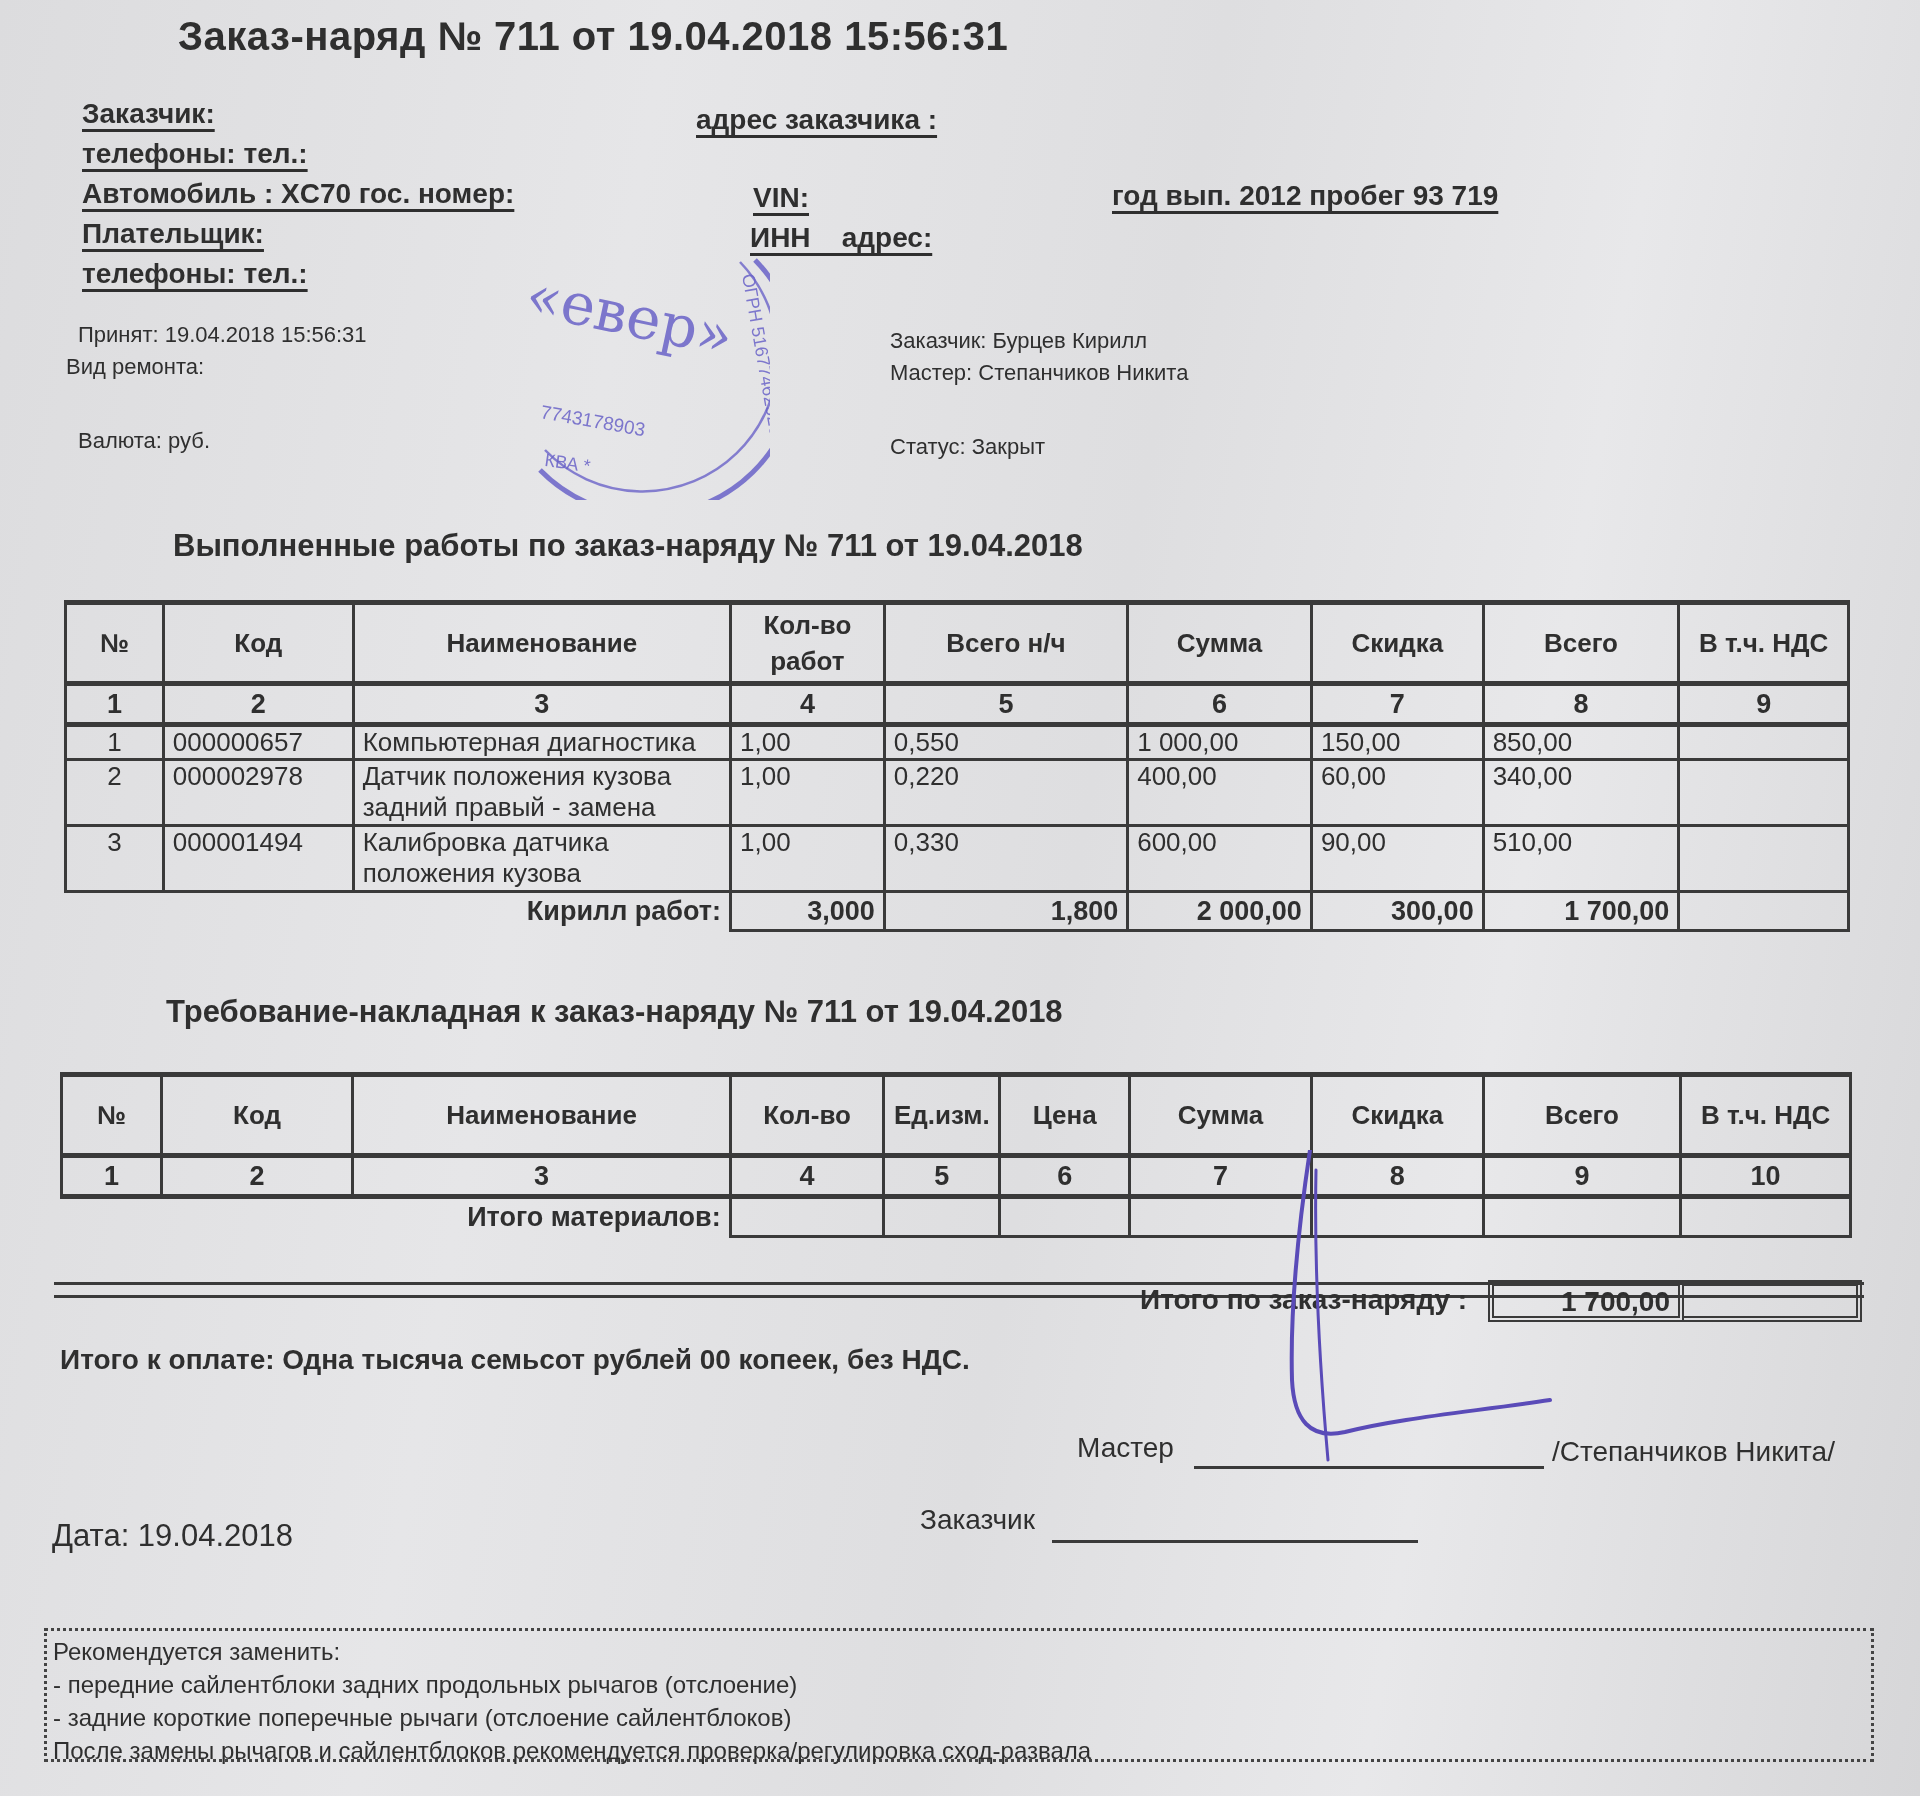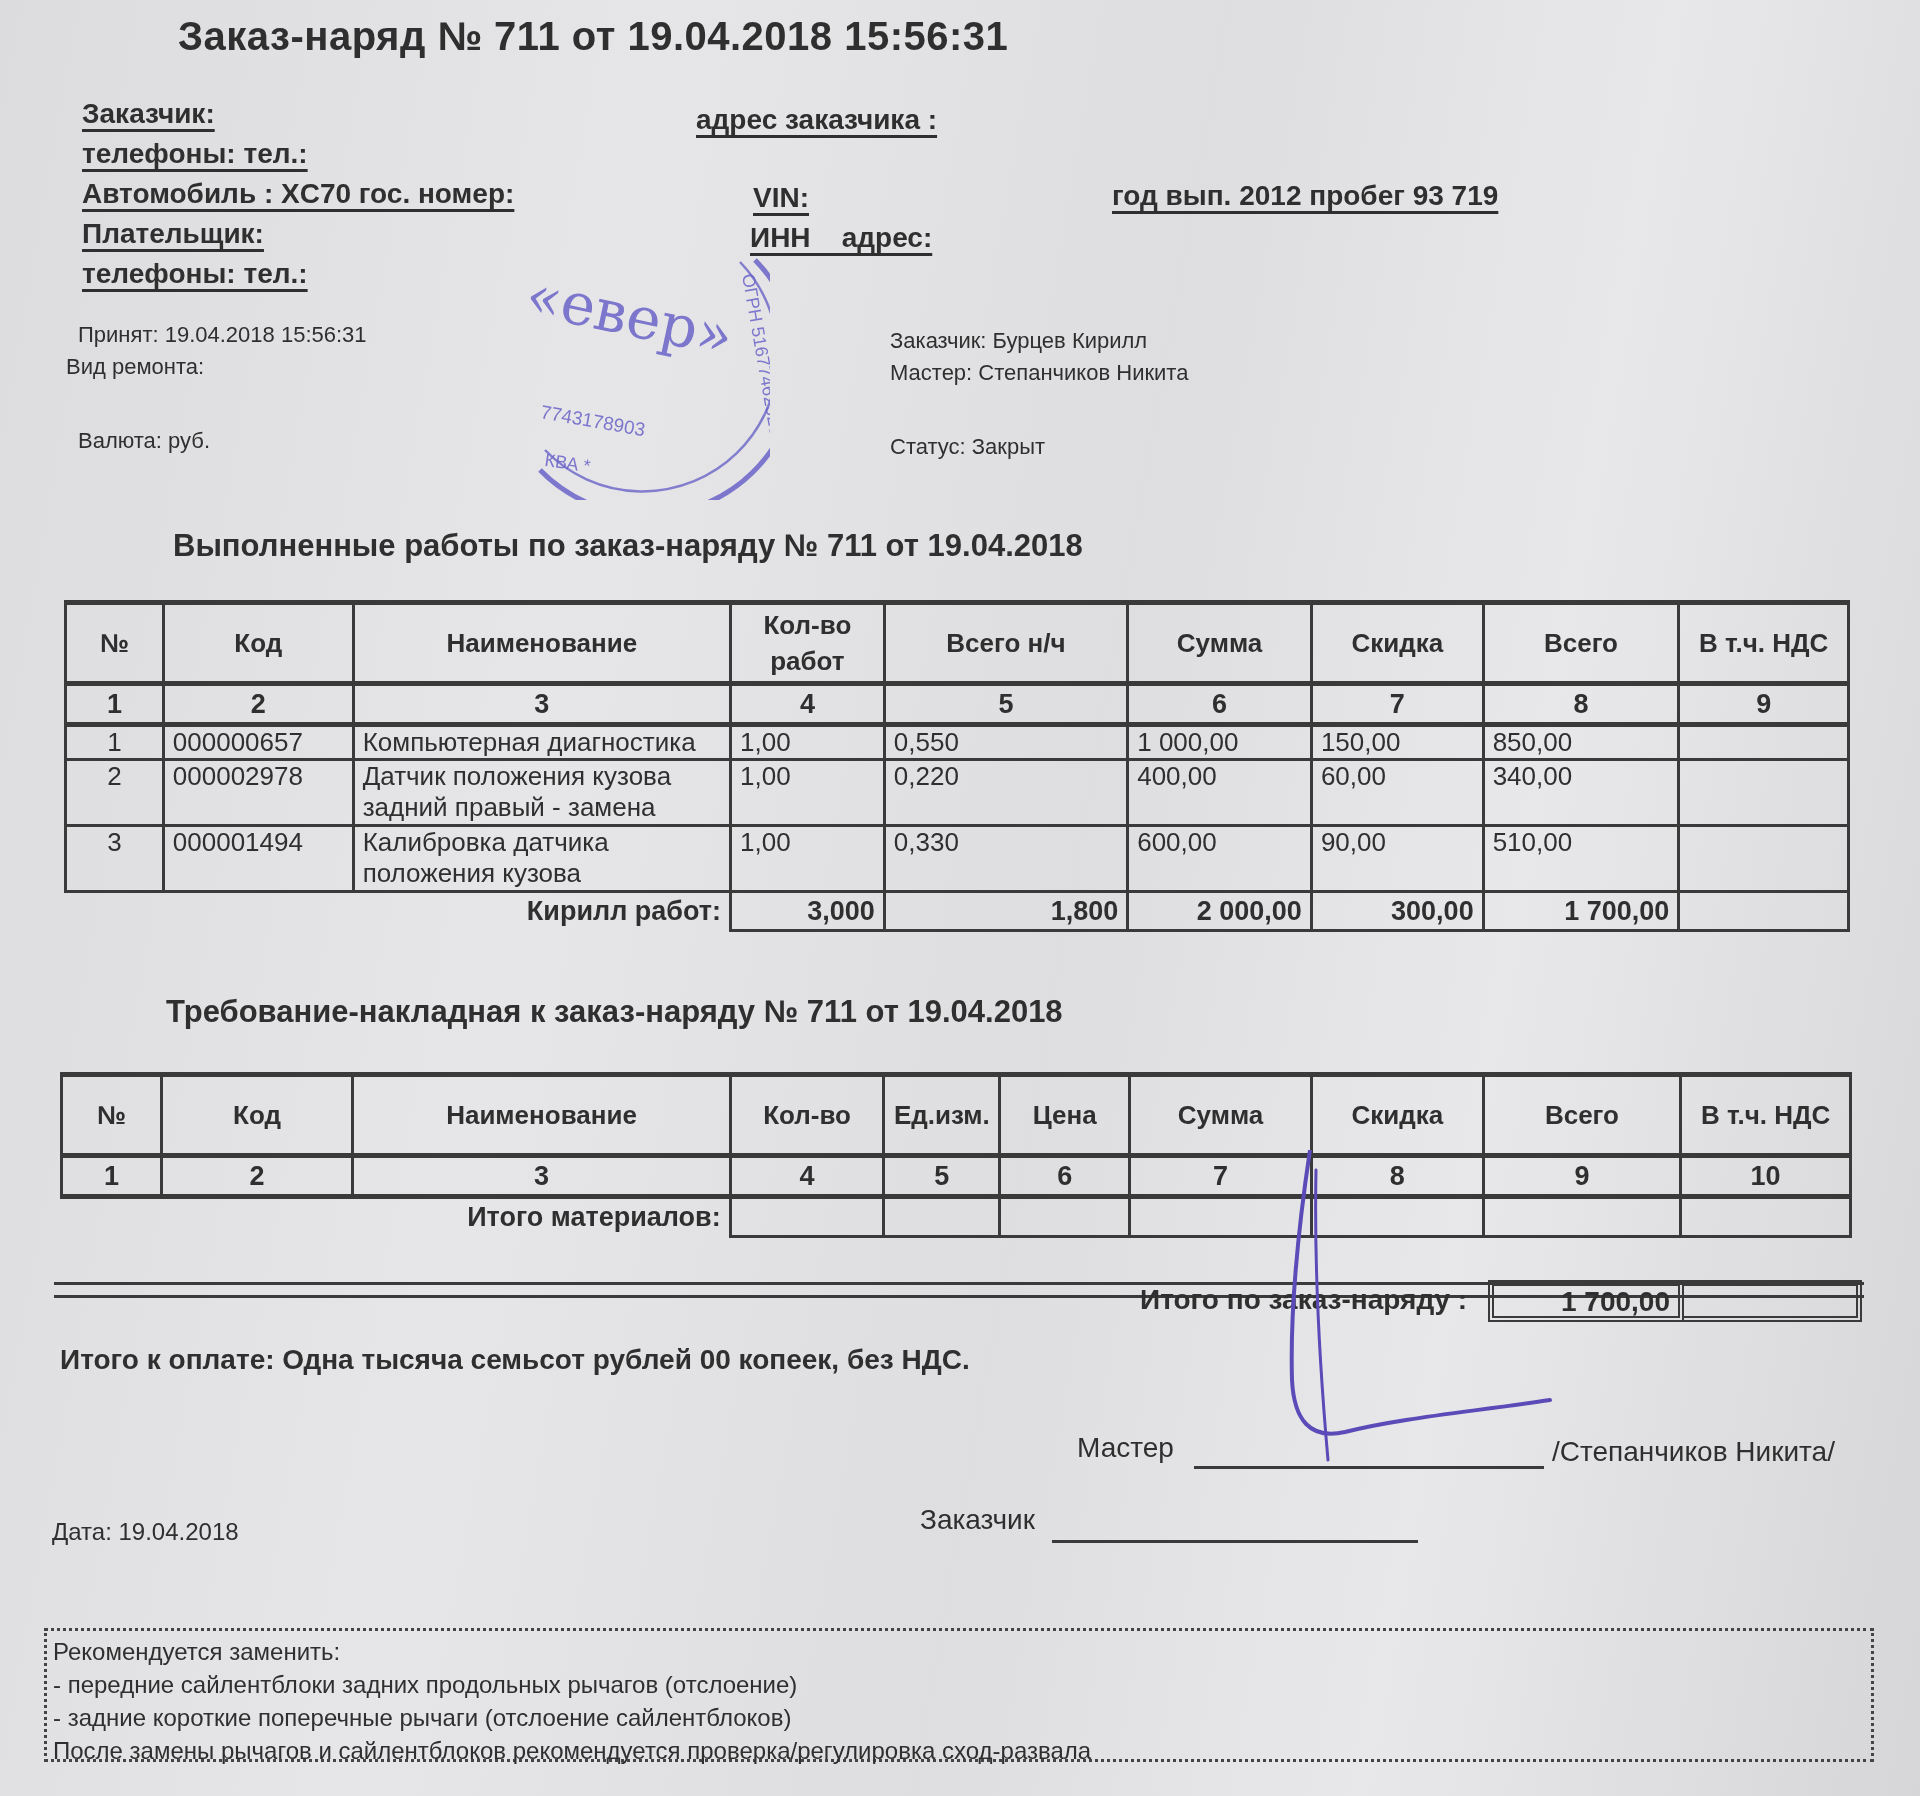--- a/index.html
+++ b/index.html
@@ -217,20 +217,20 @@
   <path d="M46 20 C 44 120, 50 220, 58 310" fill="none" stroke="#5a4bb8" stroke-width="3" stroke-linecap="round"></path>
 </svg>
 
 <div class="abs" style="left:1030px; top:1432px; font-size:28px;margin-left:47px;">Мастер</div>
 <div class="abs sigline" style="left:1194px; top:1440px; width:350px; height:26px;"></div>
 <div class="abs" style="left:1552px; top:1436px; font-size:28px;">/Степанчиков Никита/</div>
 
 <div class="abs" style="left:920px; top:1504px; font-size:28px;">Заказчик</div>
 <div class="abs sigline" style="left:1052px; top:1516px; width:366px; height:24px;"></div>
 
-<div class="abs" style="left:52px; top:1518px; font-size:24px;">Дата: 19.04.2018</div>
+<div class="abs" style="left:52px; top:1518px; font-size:31px;">Дата: 19.04.2018</div>
 
 <div class="abs dash-box">
   <div>Рекомендуется заменить:</div>
   <div>- передние сайлентблоки задних продольных рычагов (отслоение)</div>
   <div>- задние короткие поперечные рычаги (отслоение сайлентблоков)</div>
   <div>После замены рычагов и сайлентблоков рекомендуется проверка/регулировка сход-развала</div>
 </div>
 
 </body></html>

